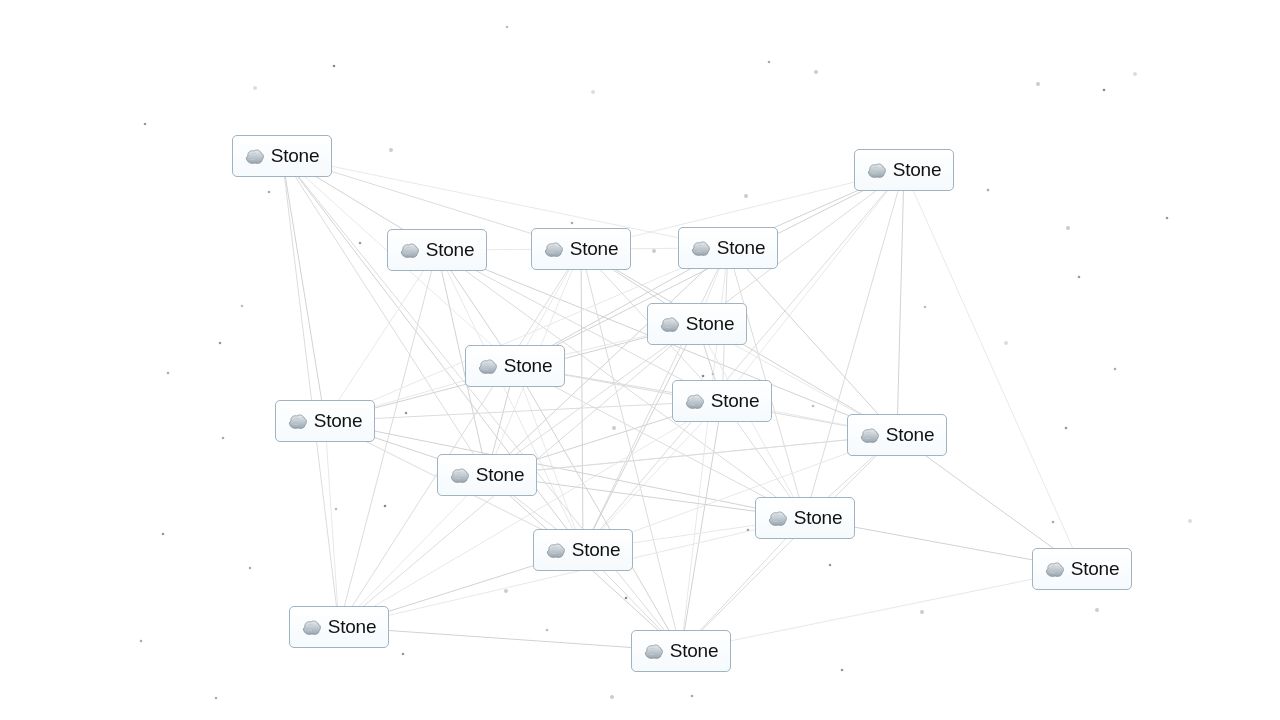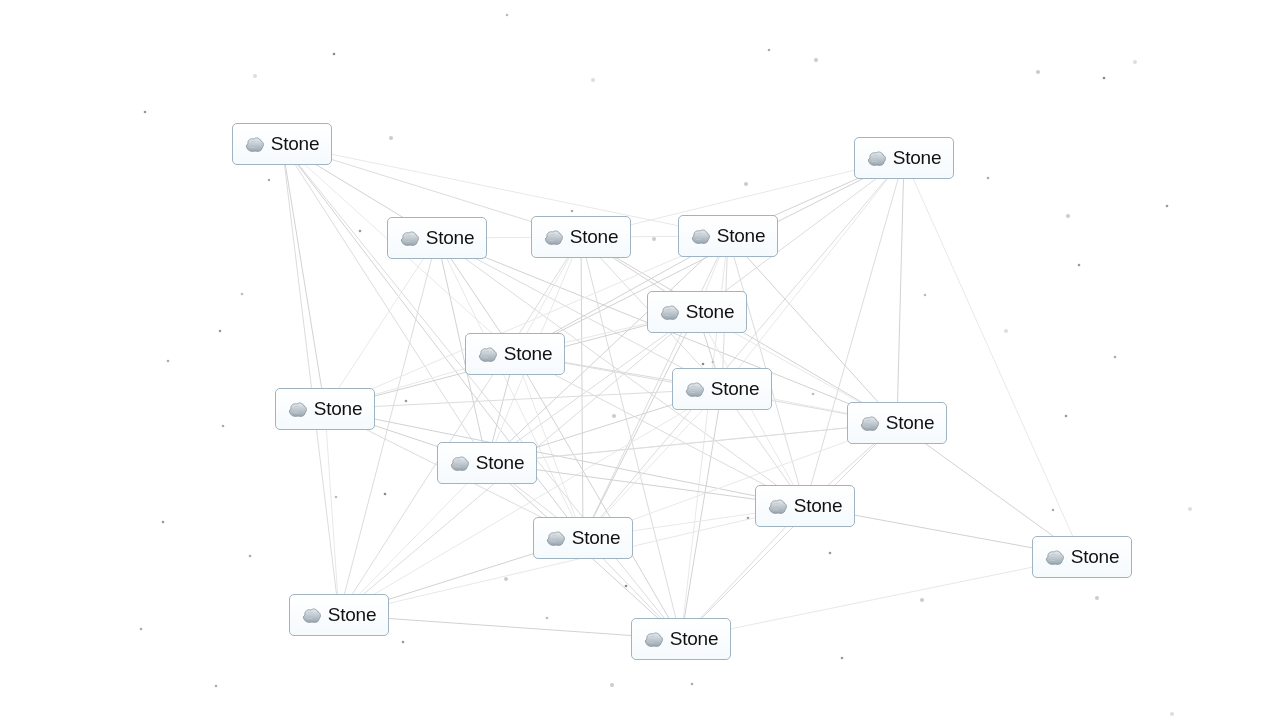--- a/index.html
+++ b/index.html
@@ -1,17 +1,17 @@
 <!DOCTYPE html>
 <html><head>
 <meta charset="utf-8">
 <style>
   html, body { margin:0; padding:0; }
   body { width:1280px; height:720px; background:#ffffff; position:relative; overflow:hidden; font-family:"Liberation Sans", sans-serif; }
-  #canvas { position:absolute; left:0; top:0; width:1280px; height:631px; }
+  #canvas { position:absolute; left:0; top:12px; width:1280px; height:631px; }
   #edges, #dots { position:absolute; left:0; top:0; }
   .node { position:absolute; width:98px; height:40px; box-sizing:content-box; border:1px solid #9fb3c2; border-radius:5px;
           background:linear-gradient(180deg,#ffffff 0%,#f5fafd 100%); display:flex; align-items:center; justify-content:center;
           gap:6px; cursor:pointer; user-select:none; }
   .node .emoji { width:20px; height:17px; display:inline-block; }
   .node .label { font-size:19px; color:#111; font-weight:500; letter-spacing:-0.2px; }
 </style>
 </head>
 <body>
 

